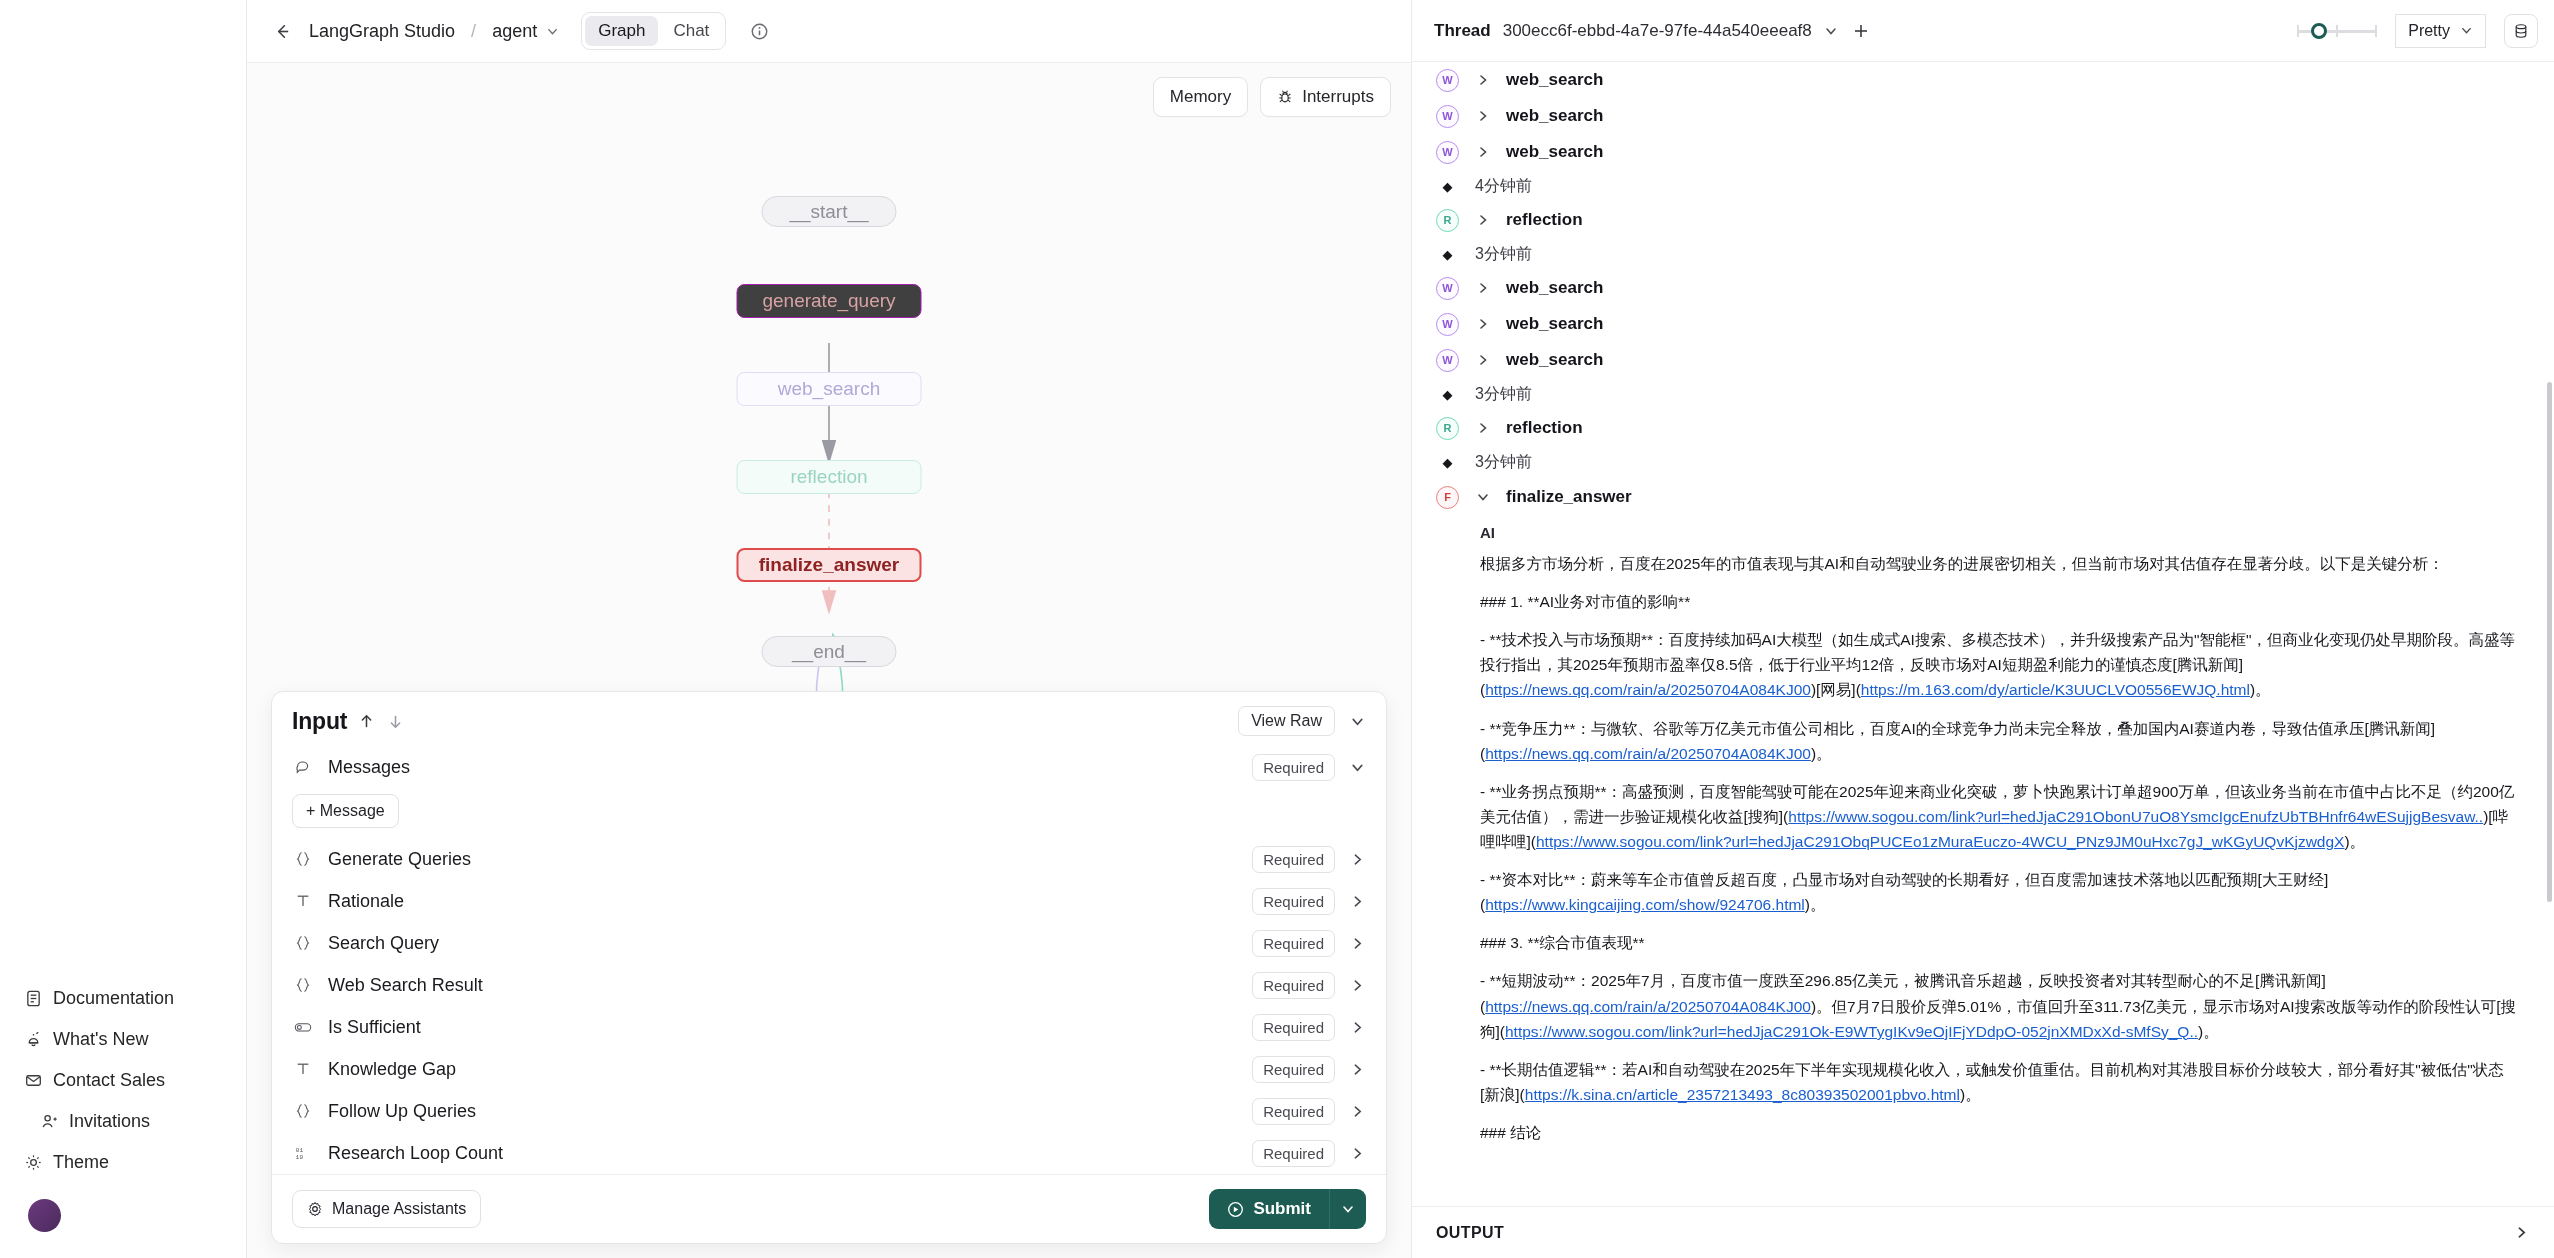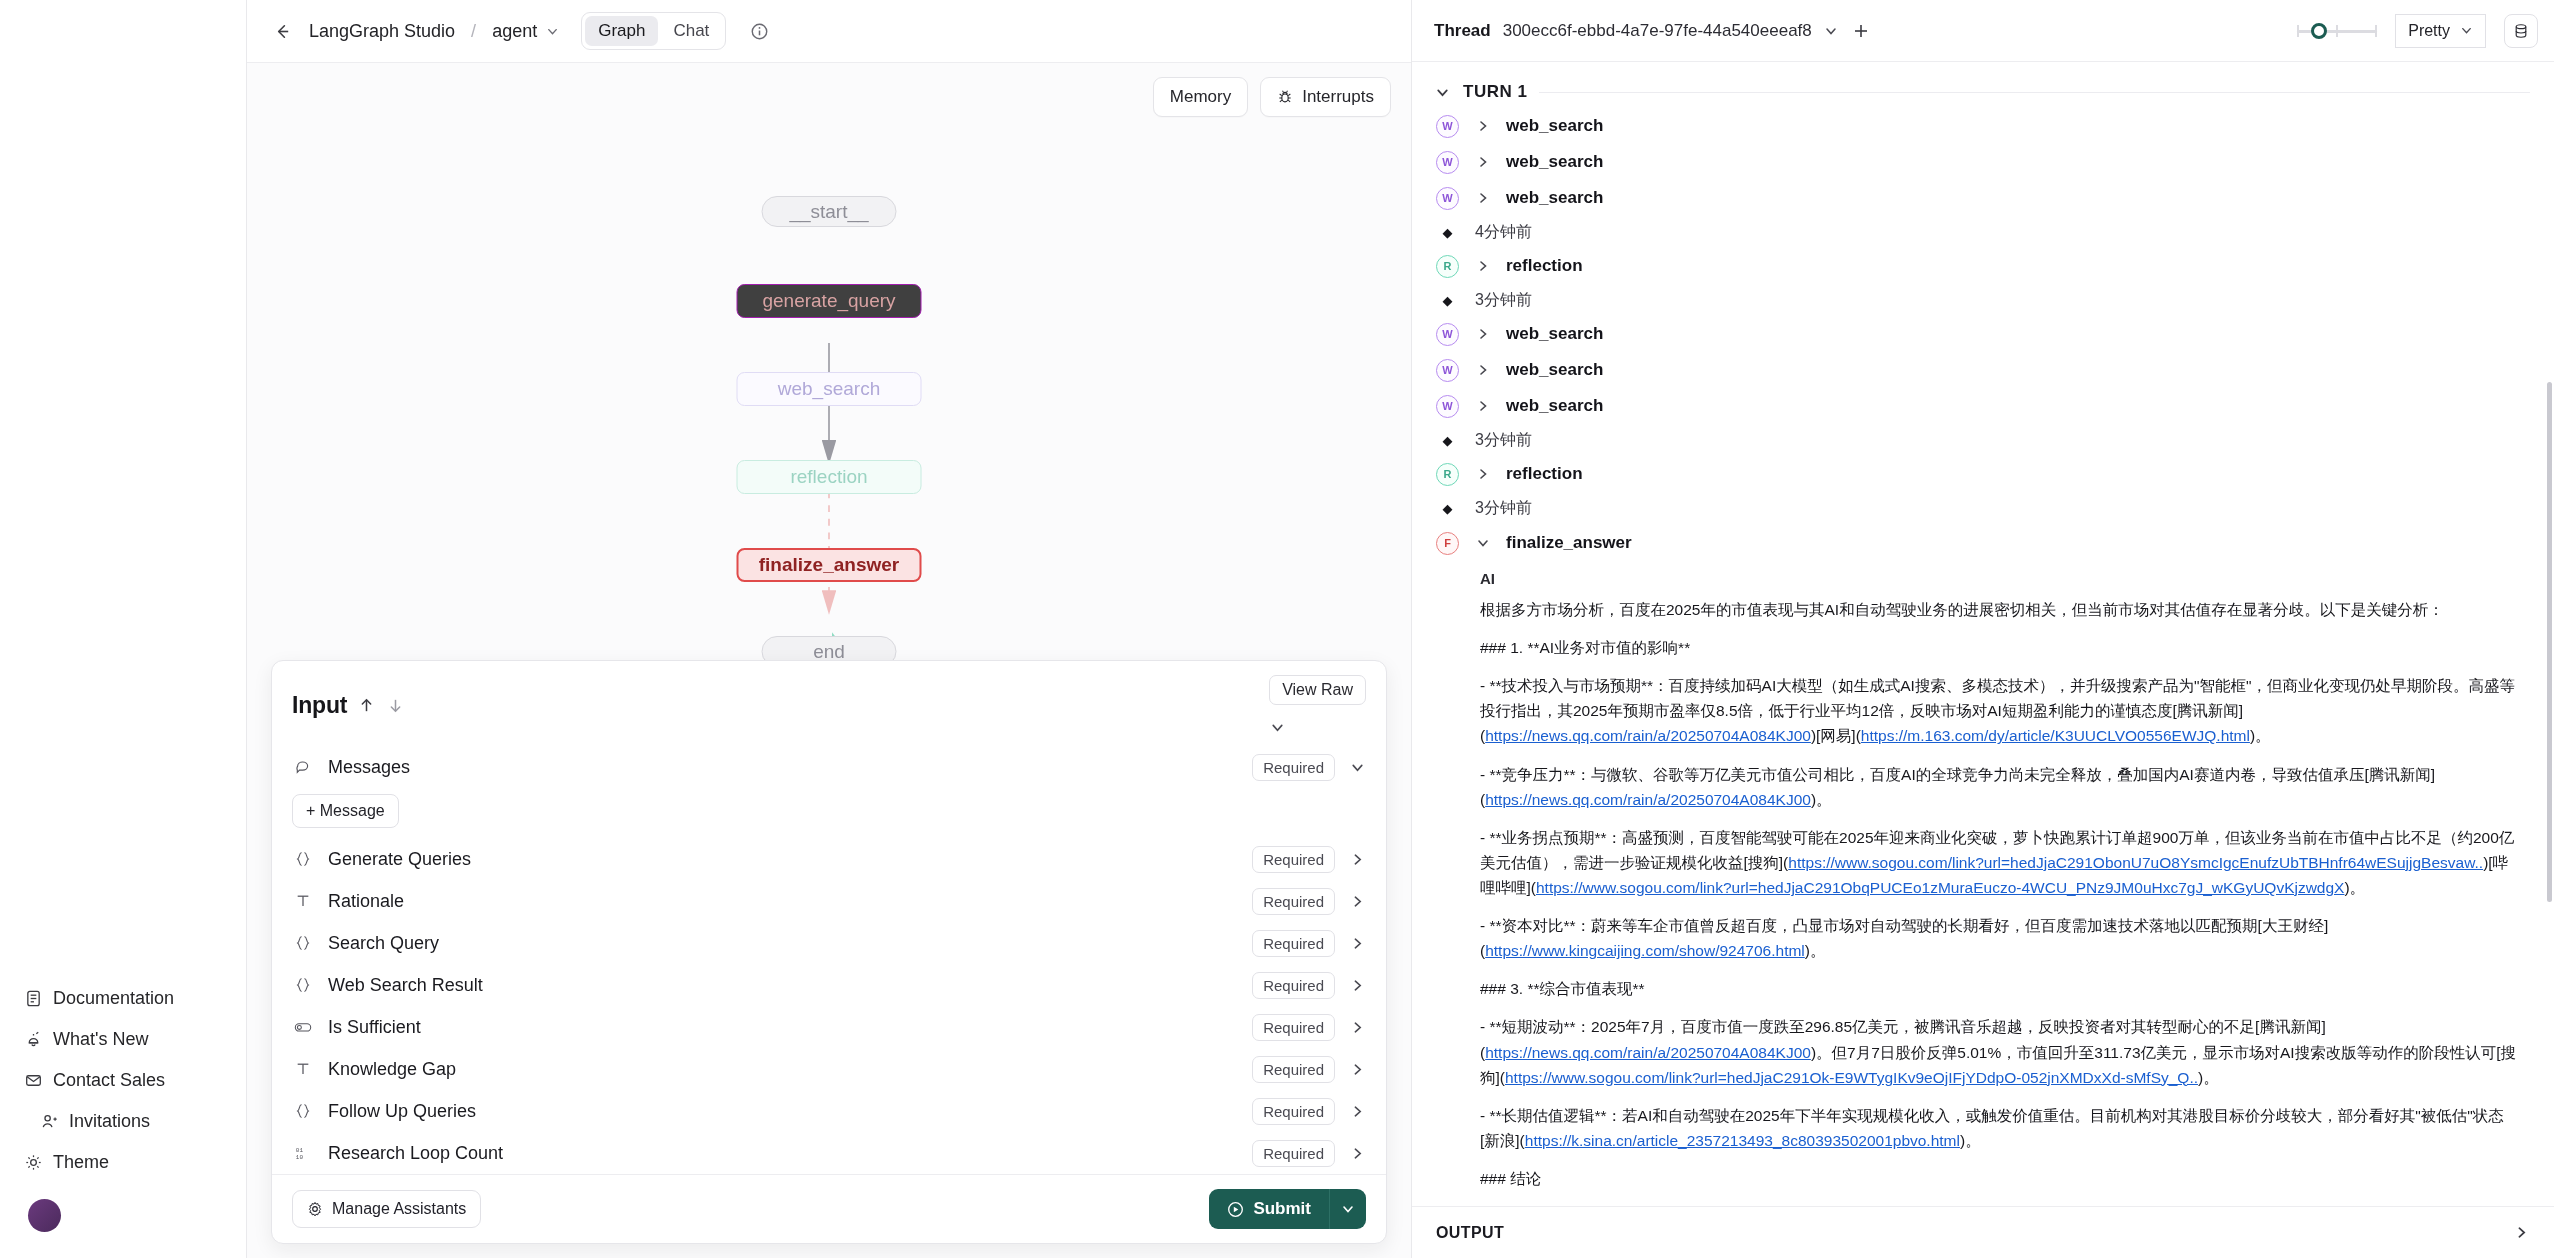--- a/index.html
+++ b/index.html
@@ -116,21 +116,21 @@
     background:#ffffff; border:1px solid #e6e6ea; border-radius:12px;
     box-shadow: 0 6px 20px rgba(22,22,30,0.07);
     z-index: 8;
   }
   .ic-head {
     display:flex; align-items:center; padding:14px 20px 10px 20px;
   }
   .ic-title { font-size:23px; font-weight:700; color:#16161a; letter-spacing:-0.2px;}
   .ic-arrow { width:20px;height:20px;color:#3a3a40;margin-left:9px;cursor:pointer;display:flex;align-items:center;justify-content:center;}
   .ic-arrow.dim { color:#9a9aa2; }
-  .ic-head-right { margin-left:auto; display:flex; align-items:flex-start; gap:14px;flex-direction:column; }
+  .ic-head-right { margin-left:auto; display:flex; align-items:center; gap:14px; }
   .pillbtn {
     border:1px solid #e1e1e6; border-radius:7px; background:#fff;
     font-size:16px; color:#2a2a30; padding:5px 12px; cursor:pointer;
   }
   .rowchev { width:17px;height:17px;color:#4a4a52;cursor:pointer;display:flex;align-items:center;justify-content:center;}
 
   .fieldrow {
     display:flex; align-items:center; gap:14px;
     padding: 0 20px; height: 42px;
     cursor:pointer;
@@ -668,29 +668,20 @@
           <svg width="16" height="16" viewBox="0 0 18 18">
               <ellipse cx="9" cy="4.2" rx="5.4" ry="2.2" stroke="#2a2a31" stroke-width="1.3" fill="none"></ellipse>
               <path d="M3.6 4.2 v9.6 a5.4 2.2 0 0 0 10.8 0 V4.2" stroke="#2a2a31" stroke-width="1.3" fill="none"></path>
               <path d="M3.6 9 a5.4 2.2 0 0 0 10.8 0" stroke="#2a2a31" stroke-width="1.3" fill="none"></path>
             </svg>
         </button>
       </span>
     </div>
 
     <div class="rt-body">
-      <div class="turn-head">
-        <span class="turn-chev">
-          <svg width="15" height="15" viewBox="0 0 14 14">
-              <path d="M3 5 L7 9.5 L11 5" stroke="#3c3c43" stroke-width="1.6" fill="none" stroke-linecap="round"></path>
-            </svg>
-        </span>
-        <span class="turn-label">TURN 1</span>
-        <span class="turn-rule"></span>
-      </div>
 
       <div id="trace-list">
           <div class="trace-row">
             <span class="badge b-w">W</span>
             <span class="trace-chev">
               <svg width="14" height="14" viewBox="0 0 14 14">
                 <path d="M5 3 L9.5 7 L5 11" stroke="#48484f" stroke-width="1.6" fill="none" stroke-linecap="round"></path>
               </svg>
             </span>
             <span class="trace-name">web_search</span>

